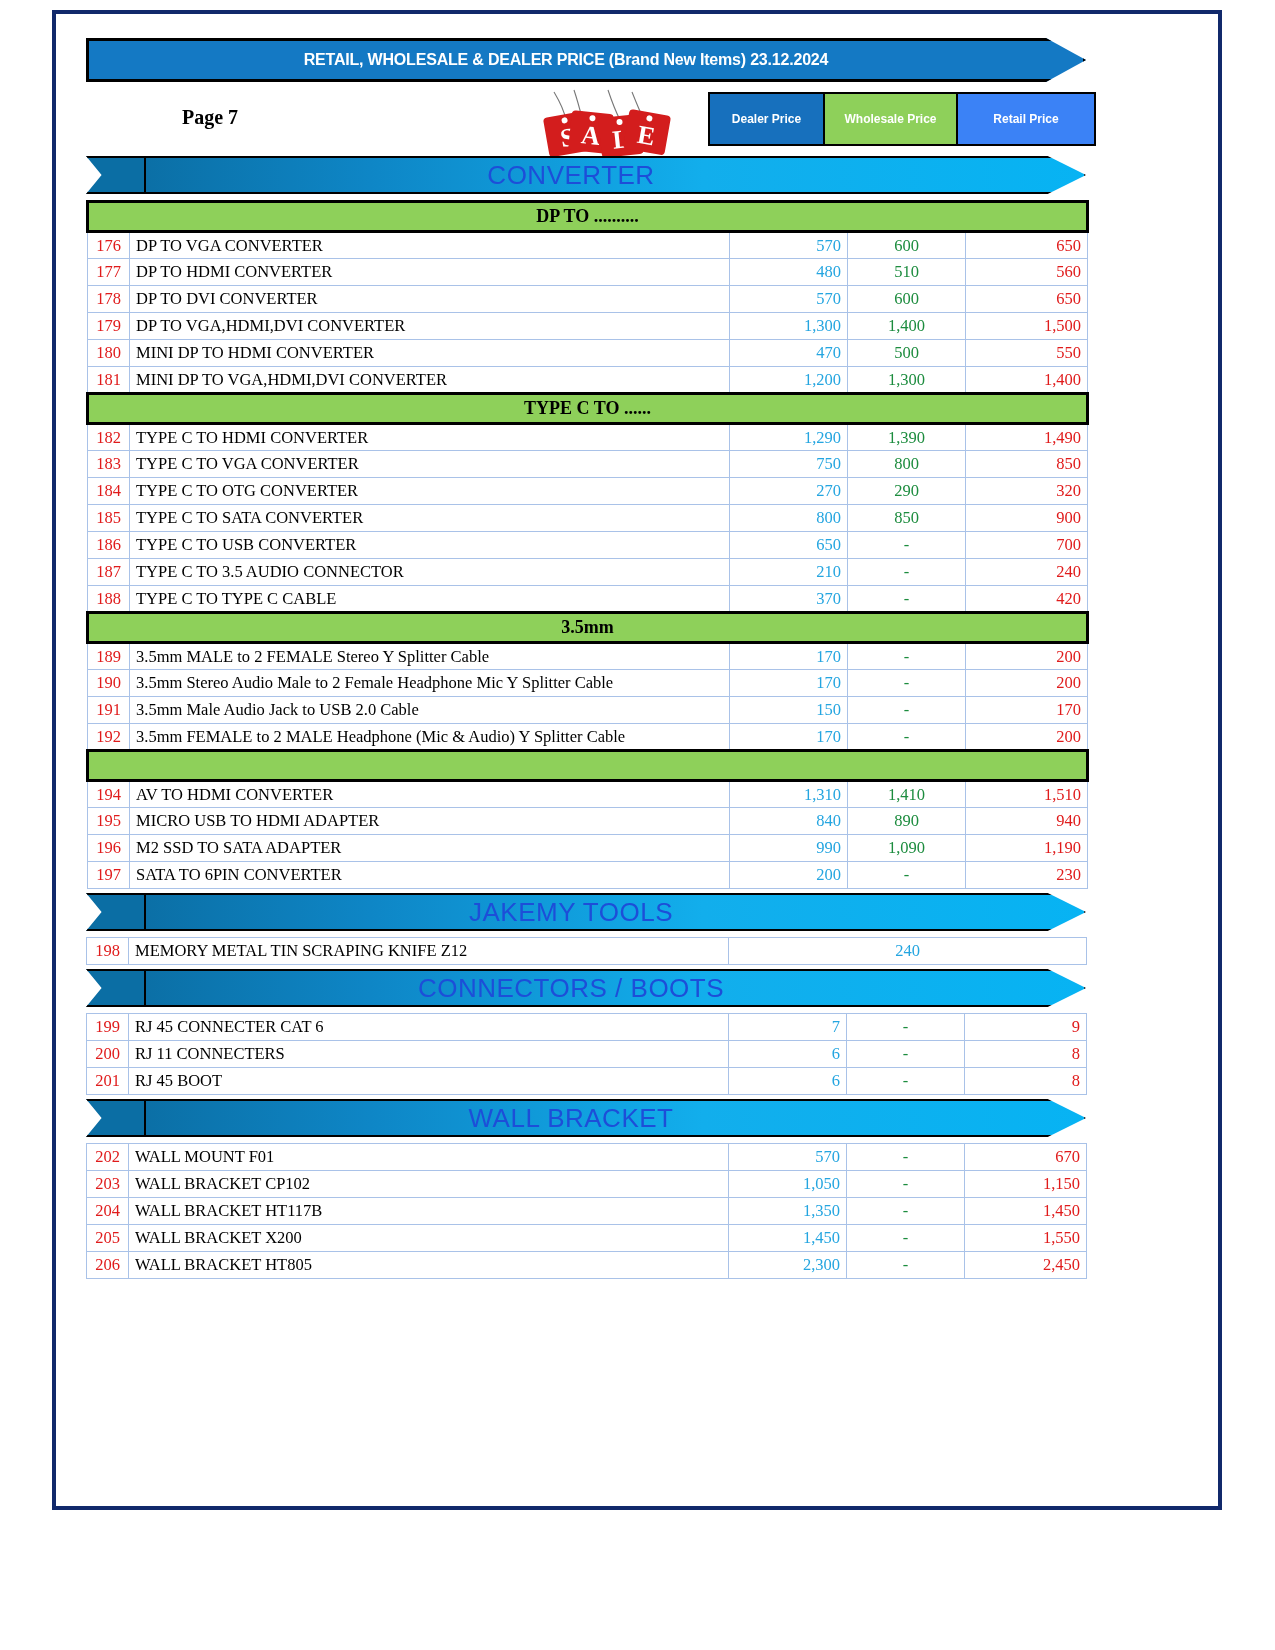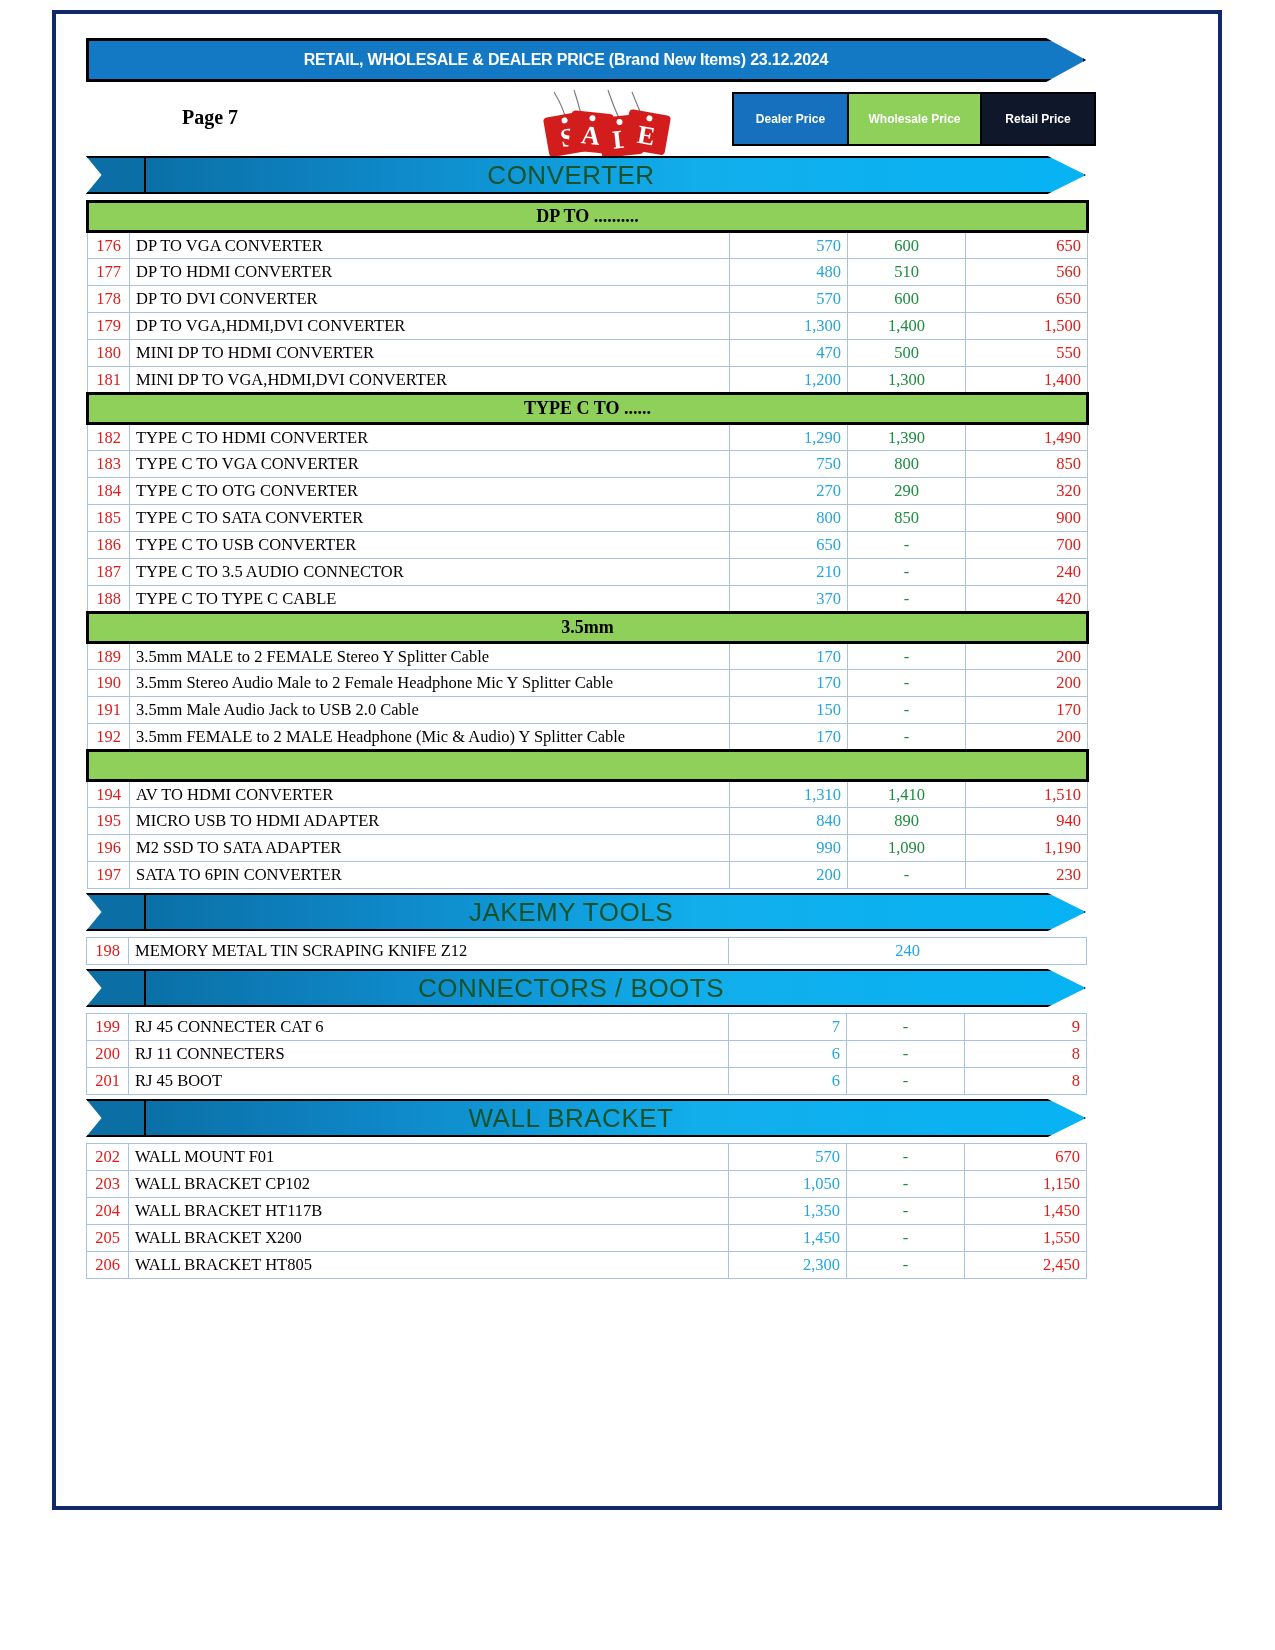--- a/index.html
+++ b/index.html
@@ -72,21 +72,21 @@
     color:#fff; font-weight:700;
     font-family:"Liberation Sans", sans-serif;
     font-size:12px;
     border-right:2px solid #000;
     line-height:1.05;
     padding:6px 6px;
   }
   .legend div:last-child { border-right:none; }
   .lg-dealer { width:115px; background:#1770bd; }
   .lg-whole  { width:133px; background:#8ed05a; }
-  .lg-retail { width:112px; background:#0f172a; }
+  .lg-retail { width:136px; background:#3b82f6; }
 
   
   .sec-banner {
     position:relative;
     height:38px;
     width:1000px;
     margin:4px 0 6px 0;
   }
   .sec-banner .shape {
     position:absolute; left:44px; top:0; right:0; bottom:0;
@@ -96,21 +96,21 @@
   }
   .sec-banner .notch {
     position:absolute; left:0; top:0; width:60px; height:100%;
     background:#0b6ea4;
     border:2px solid #000;
     clip-path: polygon(0 0, 100% 0, 100% 100%, 0 100%, 26% 50%);
   }
   .sec-banner .txt {
     position:absolute; inset:0;
     display:flex; align-items:center; justify-content:center;
-    color:#14532d;
+    color:#1d4ed8;
     font-family:"Liberation Sans", sans-serif;
     font-size:26px; font-weight:400;
     letter-spacing:0.5px;
     padding-right:30px;
   }
 
   
   table.pricelist {
     width:1000px;
     border-collapse:collapse;

